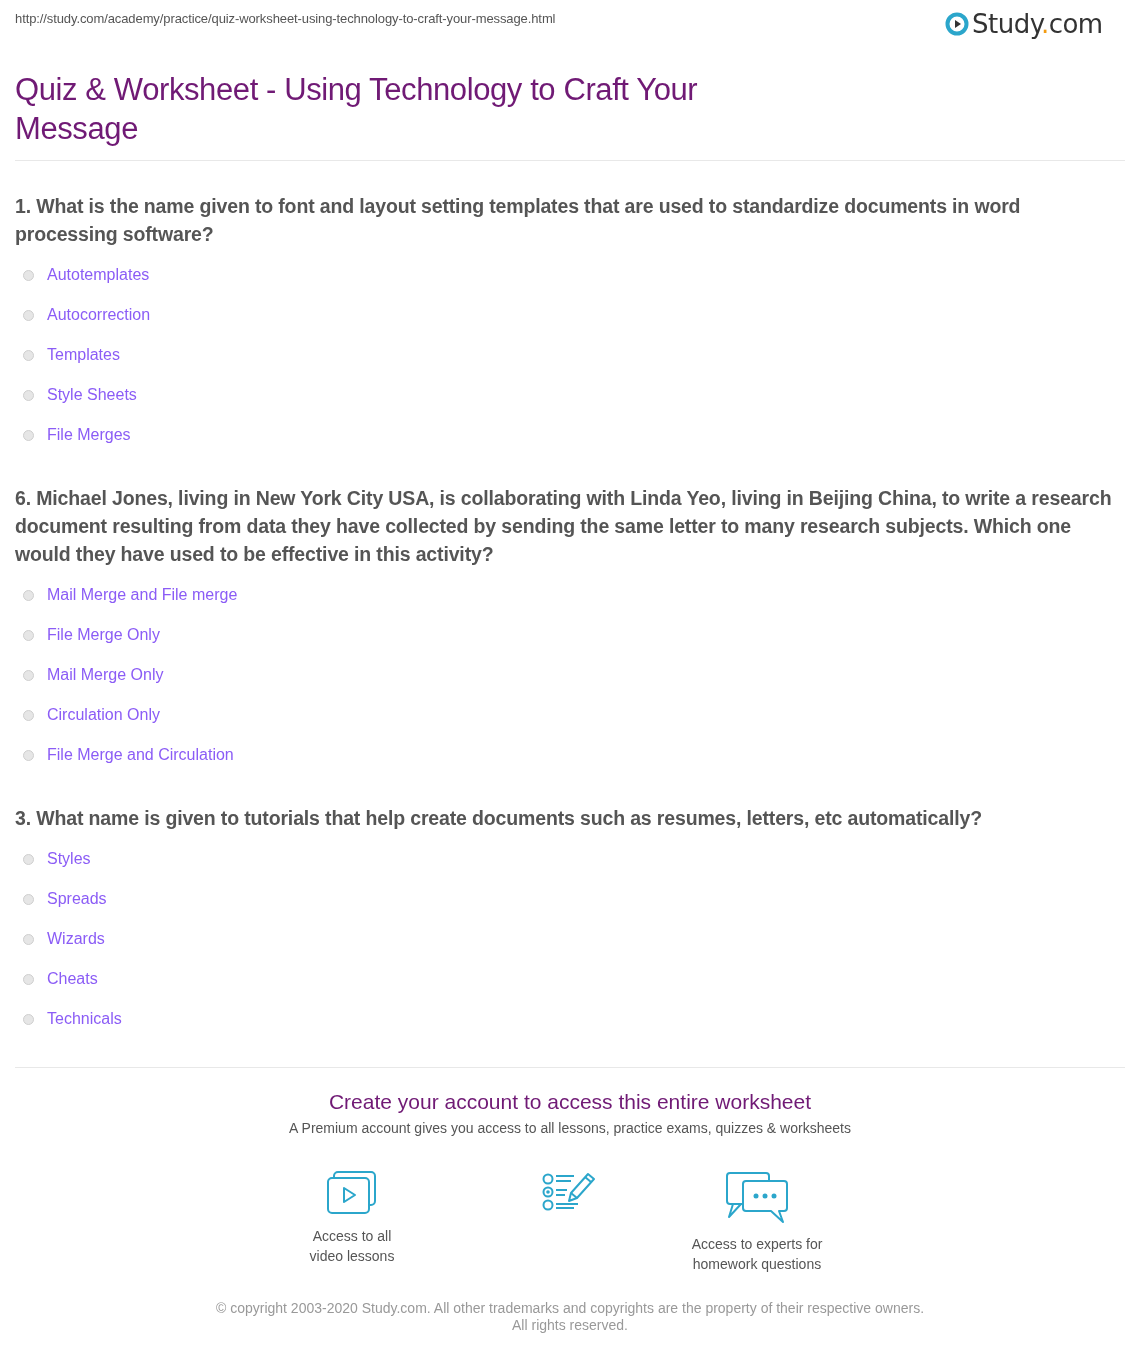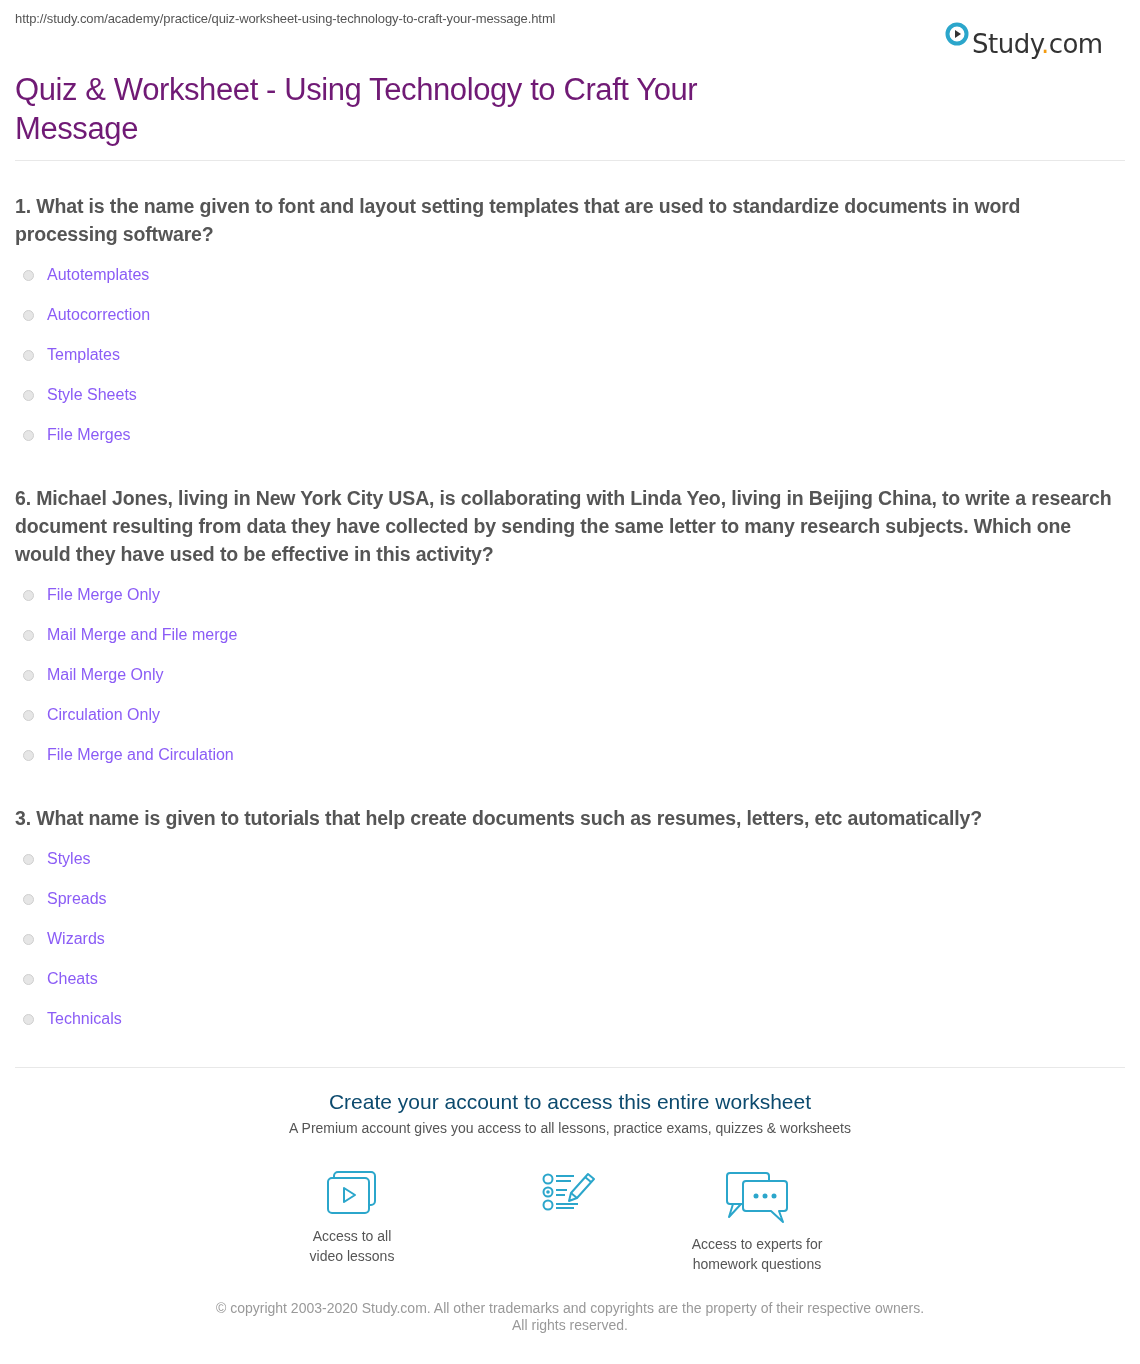--- a/index.html
+++ b/index.html
@@ -3,21 +3,21 @@
 <meta charset="utf-8">
 <style>
   * { box-sizing: border-box; margin: 0; padding: 0; }
   html, body { width: 1140px; height: 1364px; background: #ffffff; overflow: hidden; }
   body { font-family: "Liberation Sans", "DejaVu Sans", sans-serif; color: #555555; position: relative; }
 
   .url { position: absolute; left: 15px; top: 11px; font-size: 13px; color: #555; letter-spacing: -0.1px; }
 
   .logo { position: absolute; left: 945px; top: 9px; display: flex; align-items: center; }
   .logo svg { width: 24px; height: 24px; margin-right: 3px; }
-  .logo-text { font-family: "DejaVu Sans", sans-serif; font-size: 26px; color: #333; letter-spacing: -0.5px; line-height: 30px; margin-top: 20px; }
+  .logo-text { font-family: "DejaVu Sans", sans-serif; font-size: 26px; color: #333; letter-spacing: -0.5px; line-height: 30px; }
   .logo-text .dot { color: #f39c12; }
 
   .title { position: absolute; left: 15px; top: 70px; width: 780px; font-size: 31px; line-height: 39px; color: #701a75; font-weight: normal; letter-spacing: -0.4px; }
 
   .hr { position: absolute; left: 15px; right: 15px; height: 1px; background: #e8e8e8; }
   .hr.top { top: 160px; }
   .hr.bottom { top: 1067px; }
 
   .question { position: absolute; left: 15px; width: 1110px; font-size: 19.5px; line-height: 28px; color: #555; font-weight: bold; letter-spacing: -0.15px; }
   .q1 { top: 192px; }
@@ -25,21 +25,21 @@
   .q3 { top: 804px; }
 
   .options { position: absolute; left: 23px; }
   .opt { display: flex; align-items: center; height: 40px; font-size: 16px; color: #8b5cf6; }
   .radio { width: 11px; height: 11px; border-radius: 50%; background: #e6e6e6; border: 1px solid #cfcfcf; margin-right: 13px; }
   .o1 { top: 255px; }
   .o2 { top: 575px; }
   .o3 { top: 839px; }
 
   .cta { position: absolute; left: 0; width: 1140px; text-align: center; }
-  .cta-title { top: 1090px; font-size: 21px; color: #0c4a6e; font-weight: normal; }
+  .cta-title { top: 1090px; font-size: 21px; color: #701a75; font-weight: normal; }
   .cta-sub { top: 1120px; font-size: 14px; color: #555; }
 
   .features { position: absolute; top: 1170px; left: 0; width: 1140px; }
   .feat { position: absolute; width: 200px; text-align: center; }
   .feat svg { display: block; margin: 0 auto; }
   .feat .lbl { margin-top: 10px; font-size: 14px; line-height: 20px; color: #555; }
   .f1 { left: 252px; }
   .f2 { left: 469px; }
   .f3 { left: 657px; }
 
@@ -83,25 +83,25 @@
   <div class="opt">
       <span class="radio"></span>
       <span>File Merges</span>
     </div>
 </div>
 
 <div class="question q2">6. Michael Jones, living in New York City USA, is collaborating with Linda Yeo, living in Beijing China, to write a research document resulting from data they have collected by sending the same letter to many research subjects. Which one would they have used to be effective in this activity?</div>
 <div class="options o2">
   <div class="opt">
       <span class="radio"></span>
-      <span>File Merge Only</span>
+      <span>Mail Merge and File merge</span>
     </div>
   <div class="opt">
       <span class="radio"></span>
-      <span>Mail Merge and File merge</span>
+      <span>File Merge Only</span>
     </div>
   <div class="opt">
       <span class="radio"></span>
       <span>Mail Merge Only</span>
     </div>
   <div class="opt">
       <span class="radio"></span>
       <span>Circulation Only</span>
     </div>
   <div class="opt">

